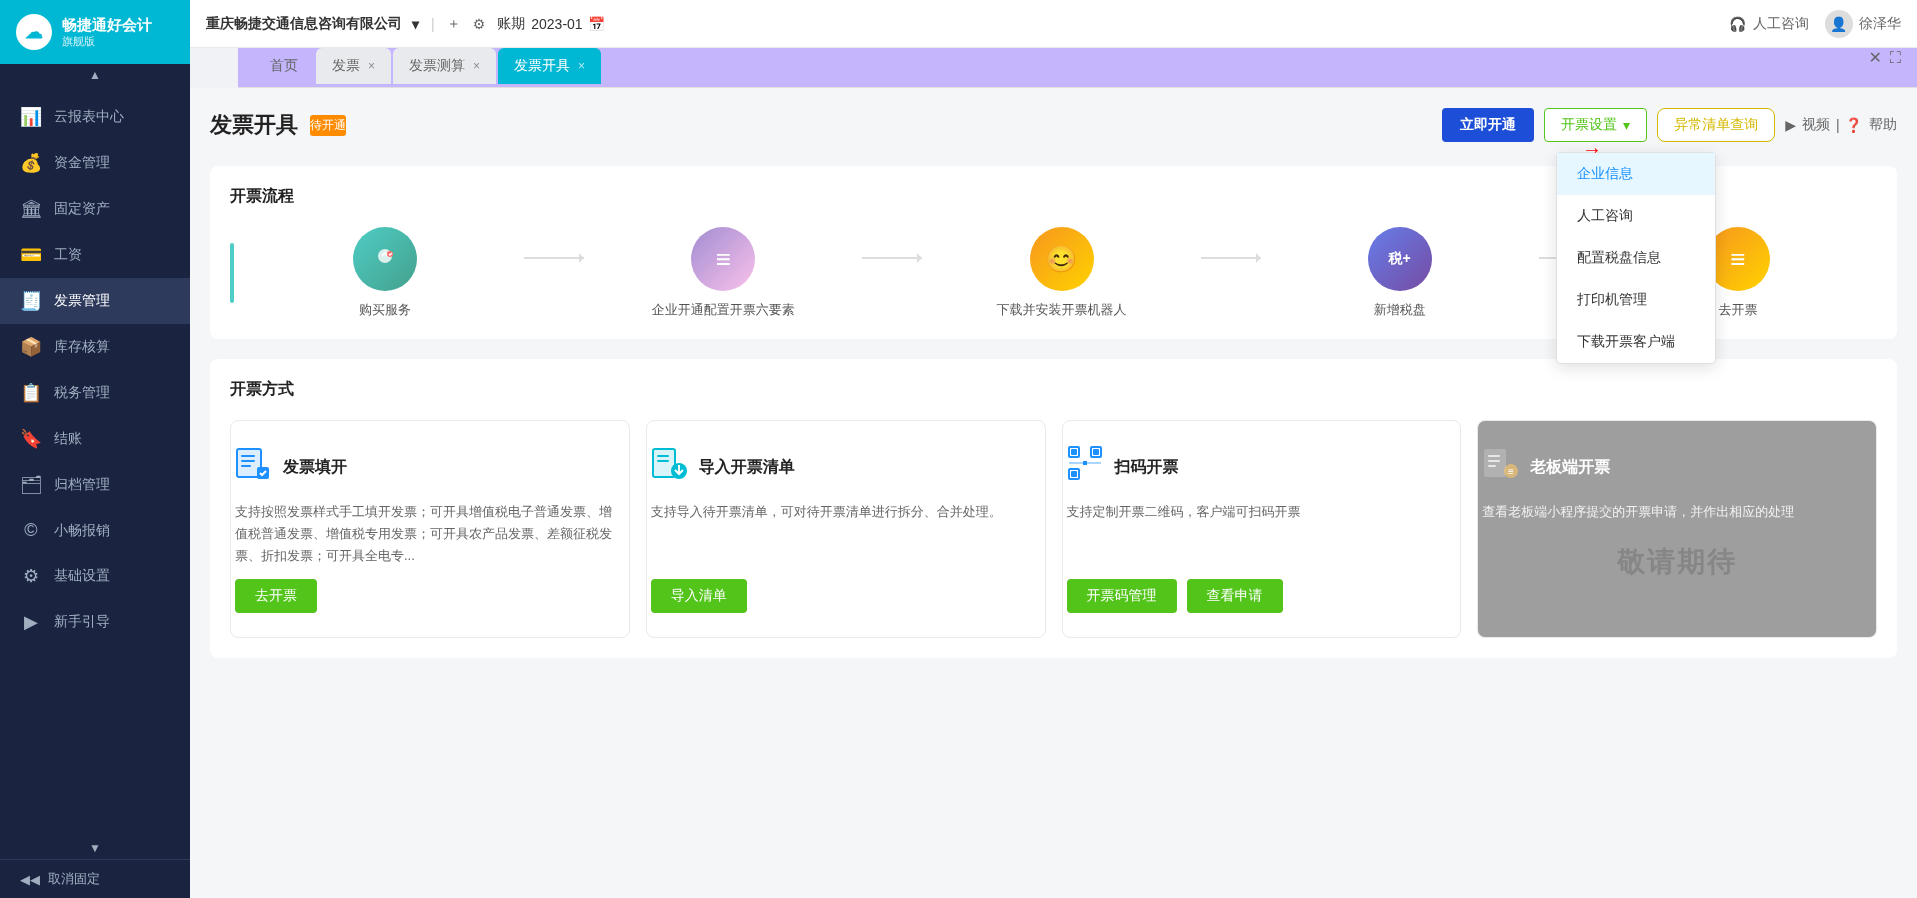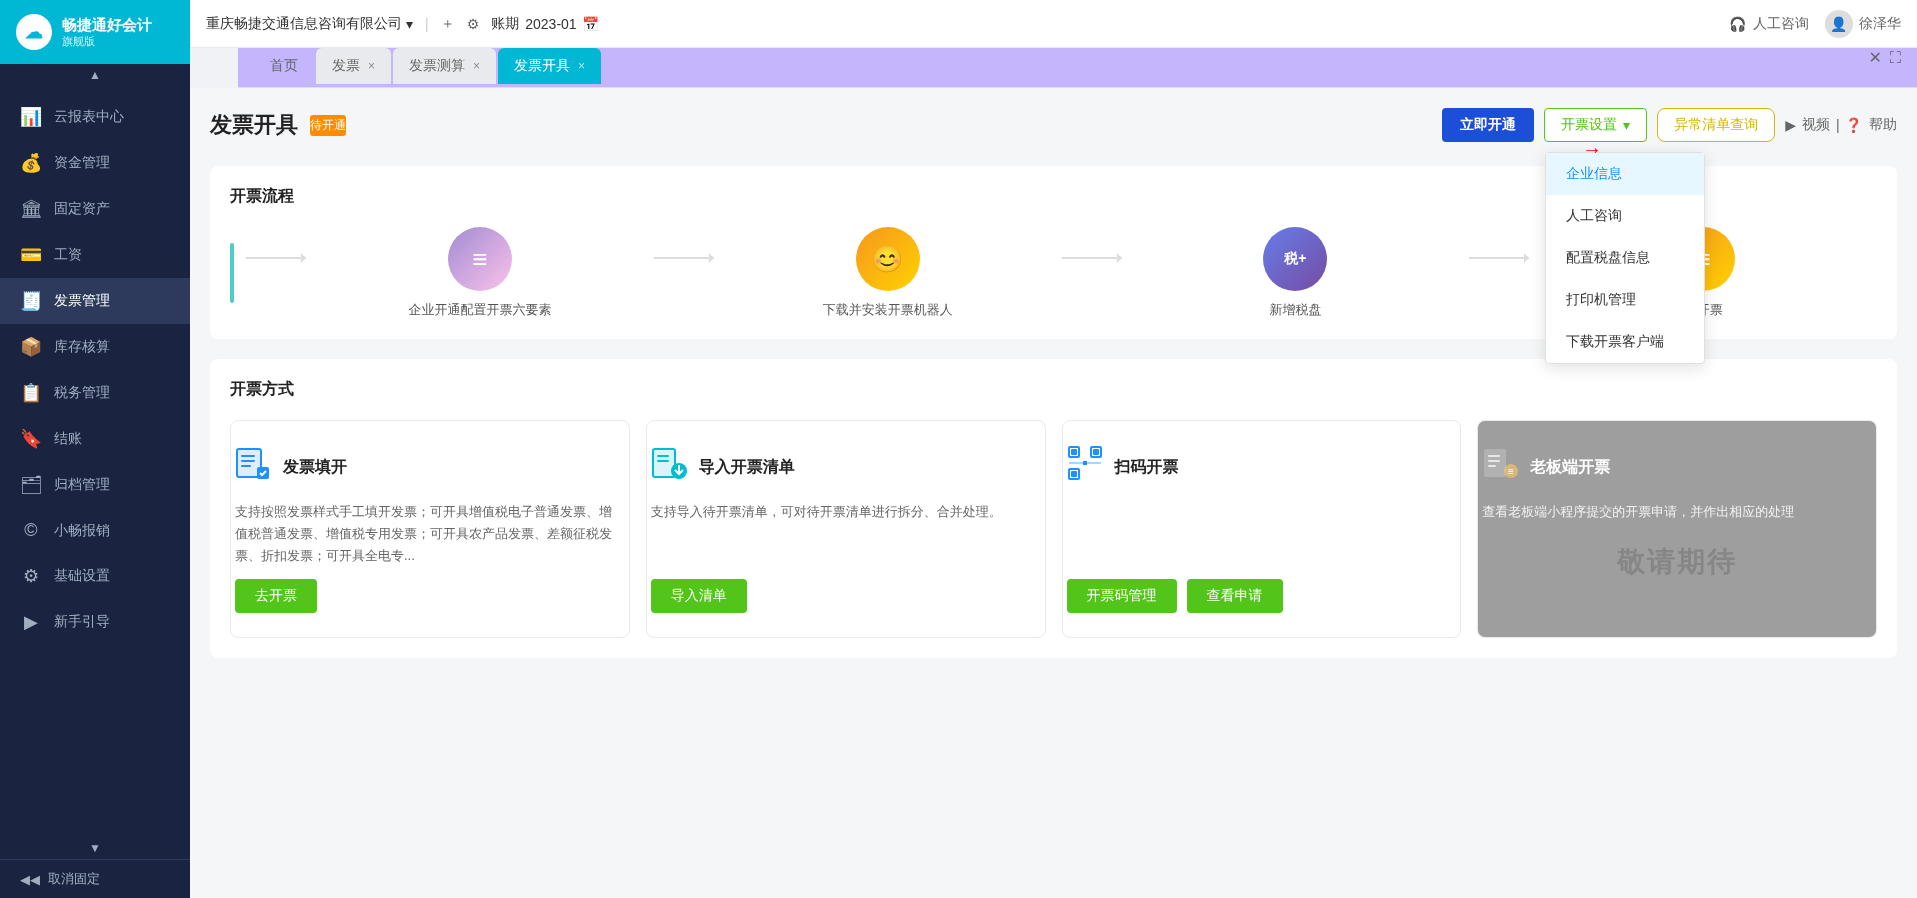--- a/index.html
+++ b/index.html
@@ -46,21 +46,21 @@
     }
 
     
     .main { flex: 1; display: flex; flex-direction: column; overflow: hidden; }
 
     
     .topbar {
       background: white; height: 48px; display: flex; align-items: center;
       padding: 0 16px; gap: 12px; border-bottom: 1px solid #e8eaed;
     }
-    .company-name { font-size: 14px; color: #333; cursor: pointer; display: flex; align-items: center; gap: 4px; }
+    .company-name { font-size: 14px; color: #333; cursor: pointer; display: flex; align-items: center; gap: 10px; font-weight: bold; }
     .topbar-divider { color: #ccc; }
     .topbar-action { display: flex; align-items: center; gap: 6px; color: #666; cursor: pointer; font-size: 14px; }
     .topbar-period { color: #333; font-size: 14px; display: flex; align-items: center; gap: 6px; }
     .topbar-right { margin-left: auto; display: flex; align-items: center; gap: 16px; color: #666; font-size: 14px; }
     .topbar-right-item { display: flex; align-items: center; gap: 6px; cursor: pointer; }
     .user-avatar { width: 28px; height: 28px; border-radius: 50%; background: #ddd; display: flex; align-items: center; justify-content: center; font-size: 14px; }
 
     
     .tabbar {
       background: #c4b5fd; display: flex; align-items: flex-start;
@@ -101,21 +101,21 @@
     }
     .btn-outline-yellow {
       background: white; color: #d4b800; border: 1.5px solid #d4b800;
       padding: 7px 16px; border-radius: 8px; cursor: pointer; font-size: 14px;
       display: flex; align-items: center; gap: 6px;
     }
     .btn-help { display: flex; align-items: center; gap: 6px; color: #666; cursor: pointer; font-size: 14px; }
 
     
     .dropdown-menu {
-      position: absolute; top: 44px; right: 192px;
+      position: absolute; top: 44px; right: 181px;
       background: white; border: 1px solid #e0e0e0; border-radius: 4px;
       box-shadow: 0 4px 16px rgba(0,0,0,0.12); z-index: 100; min-width: 160px;
     }
     .dropdown-item {
       padding: 12px 20px; font-size: 14px; color: #333; cursor: pointer;
       display: flex; align-items: center; gap: 8px;
     }
     .dropdown-item.highlighted { background: #e6f7ff; color: #1890ff; }
     .dropdown-arrow {
       position: absolute; top: 28px; right: 295px;
@@ -349,20 +349,31 @@
         </div>
       </div>
     </div>
 
     <div class="section">
       <div class="section-title">开票流程</div>
       <div class="flow-steps">
 
         <div style="width:4px;height:60px;background:#4ecdc4;border-radius:2px;margin-right:12px;flex-shrink:0;"></div>
 
+        <div class="flow-step">
+          <div class="step-icon teal">
+            <svg width="30" height="30" viewBox="0 0 30 30" fill="none">
+              <circle cx="15" cy="12" r="7" fill="white" fill-opacity="0.8"></circle>
+              <path d="M12 12 L15 9 L18 12" stroke="white" stroke-width="2" fill="none"></path>
+              <circle cx="20" cy="10" r="3" fill="#ff6b6b"></circle>
+              <path d="M19 10 L20 11 L22 9" stroke="white" stroke-width="1.5" fill="none"></path>
+            </svg>
+          </div>
+          <span class="step-label">购买服务</span>
+        </div>
 
         <div class="step-connector"></div>
 
         <div class="flow-step">
           <div class="step-icon purple" style="font-size:26px;color:white;">≡</div>
           <span class="step-label">企业开通配置开票六要素</span>
         </div>
 
         <div class="step-connector"></div>
 
@@ -442,20 +453,21 @@
                 <rect x="2" y="24" width="10" height="10" rx="1" fill="none" stroke="#1e90ff" stroke-width="2"></rect>
                 <rect x="4" y="4" width="6" height="6" fill="#1e90ff" rx="1"></rect>
                 <rect x="26" y="4" width="6" height="6" fill="#1e90ff" rx="1"></rect>
                 <rect x="4" y="26" width="6" height="6" fill="#1e90ff" rx="1"></rect>
                 <rect x="16" y="16" width="4" height="4" fill="#1e90ff"></rect>
                 <line x1="2" y1="18" x2="34" y2="18" stroke="#1e90ff" stroke-width="1.5" opacity="0.5"></line>
               </svg>
             </span>
             <span class="method-title">扫码开票</span>
           </div>
+          <div class="method-desc">支持定制开票二维码，客户端可扫码开票</div>
           <div class="method-footer">
             <button class="btn-green-solid">开票码管理</button>
             <button class="btn-green-solid">查看申请</button>
           </div>
         </div>
 
         <div class="method-card disabled">
           <div class="method-card-header">
             <span class="method-icon" style="color:white;">
               <svg width="36" height="36" viewBox="0 0 36 36">

